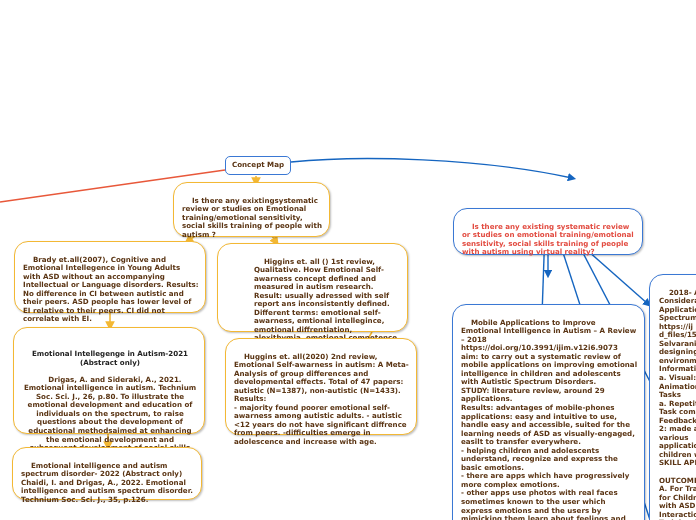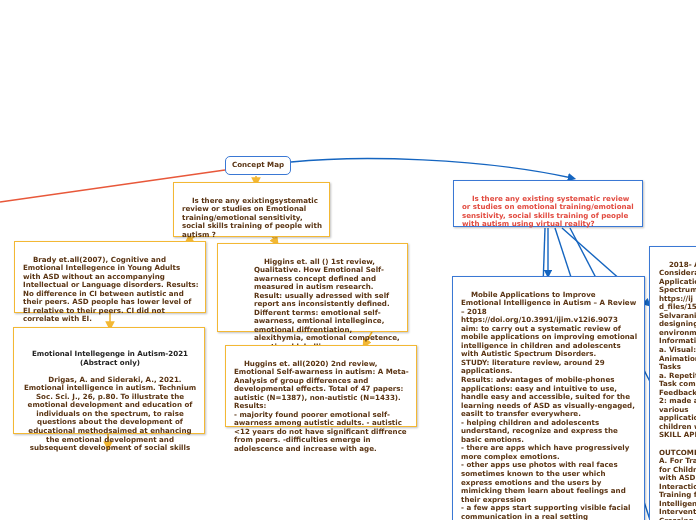--- a/index.html
+++ b/index.html
@@ -3,31 +3,31 @@
 <meta charset="utf-8">
 <style>
   * { box-sizing: border-box; margin: 0; padding: 0; }
   html, body { width: 696px; height: 520px; overflow: hidden; background: #ffffff; }
   body { position: relative; font-family: "DejaVu Sans", "Liberation Sans", sans-serif; }
   #canvas { position: absolute; left: 0; top: 0; width: 696px; height: 520px; overflow: hidden; text-decoration: underline; }
   svg.links { position: absolute; left: 0; top: 0; width: 696px; height: 520px; pointer-events: none; z-index: 1; }
   .node {
     position: absolute;
     background: #ffffff;
-    border-radius: 0;
+    border-radius: 14px;
     font-size: 7.1px;
     line-height: 8.55px;
     font-weight: bold;
     color: #5a3413;
     white-space: pre-wrap;
     word-wrap: break-word;
     z-index: 2;
   }
   .node.orange { border: 1.4px solid #f3b834; box-shadow: 1px 1px 2px rgba(0,0,0,0.25); padding: 5px 6px 5px 8px; }
-  .node.blue   { border: 1.4px solid #3a78d4; box-shadow: 1px 1px 2px rgba(0,0,0,0.25); padding: 5px 6px 5px 8px; }
+  .node.blue   { border: 1.4px solid #3a78d4; box-shadow: 1px 1px 2px rgba(0,0,0,0.25); padding: 5px 6px 5px 8px; margin-top: 28px; }
   .node.root   { border: 1.6px solid #3a78d4; border-radius: 5px; text-align: center; padding: 0; display:flex; align-items:center; justify-content:center; }
   .node.rq     { color: #e24b40; }
   .node.black  { color: #222222; text-align: center; }
   .node.clip   { overflow: hidden; }
 </style>
 </head>
 <body>
 
 <div id="canvas">
 
@@ -76,26 +76,30 @@
 
   <div class="node orange" style="left:14px; top:241px; width:192px; height:72px;">
     <span>Brady et.all(2007), Cognitive and Emotional Intellegence in Young Adults with ASD without an accompanying Intellectual or Language disorders. Results: No difference in CI between autistic and their peers. ASD people has lower level of EI relative to their peers. CI did not correlate with EI.</span>
   </div>
 
   <div class="node orange black" style="left:13px; top:327px; width:192px; height:107px;">
     <span style="display:block;">Emotional Intellegenge in Autism-2021 (Abstract only)</span>
     <span style="color:#5a3413;">Drigas, A. and Sideraki, A., 2021. Emotional intelligence in autism. Technium Soc. Sci. J., 26, p.80. To illustrate the emotional development and education of individuals on the spectrum, to raise questions about the development of educational methodsaimed at enhancing the emotional development and subsequent development of social skills</span>
   </div>
 
+  <div class="node orange" style="left:12px; top:447px; width:190px; height:53px;">
+    <span>Emotional intelligence and autism spectrum disorder- 2022 (Abstract only)
+Chaidi, I. and Drigas, A., 2022. Emotional intelligence and autism spectrum disorder. Technium Soc. Sci. J., 35, p.126.</span>
+  </div>
 
   <div class="node orange" style="left:217px; top:243px; width:191px; height:89px;padding-left:36px;">
     <span>Higgins et. all () 1st review, Qualitative. How Emotional Self-awarness concept defined and measured in autism research. Result: usually adressed with self report ans inconsistently defined. Different terms: emotional self-awarness, emtional intellegince, emotional diffrentiation, alexithymia, emotional competence, emotional labelling</span>
   </div>
 
-  <div class="node orange" style="left:225px; top:345px; width:192px; height:82px;">
+  <div class="node orange" style="left:225px; top:338px; width:192px; height:97px;">
     <span>Huggins et. all(2020) 2nd review, Emotional Self-awarness in autism: A Meta-Analysis of group differences and developmental effects. Total of 47 papers: autistic (N=1387), non-autistic (N=1433). Results:
 - majority found poorer emotional self-awarness among autistic adults. - autistic &lt;12 years do not have significant diffrence from peers. -difficulties emerge in adolescence and increase with age.</span>
   </div>
 
   <div class="node blue rq" style="left:453px; top:180px; width:190px; height:47px;">
     <span>Is there any existing systematic review or studies on emotional training/emotional sensitivity, social skills training of people with autism using virtual reality?</span>
   </div>
 
   <div class="node blue clip" style="left:452px; top:276px; width:193px; height:260px;">
     <span>Mobile Applications to Improve Emotional Intelligence in Autism – A Review – 2018

